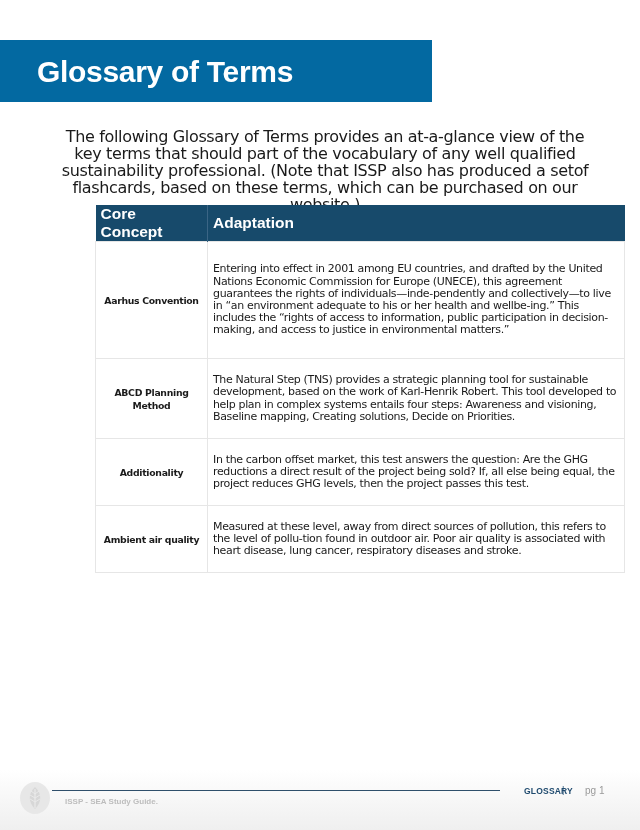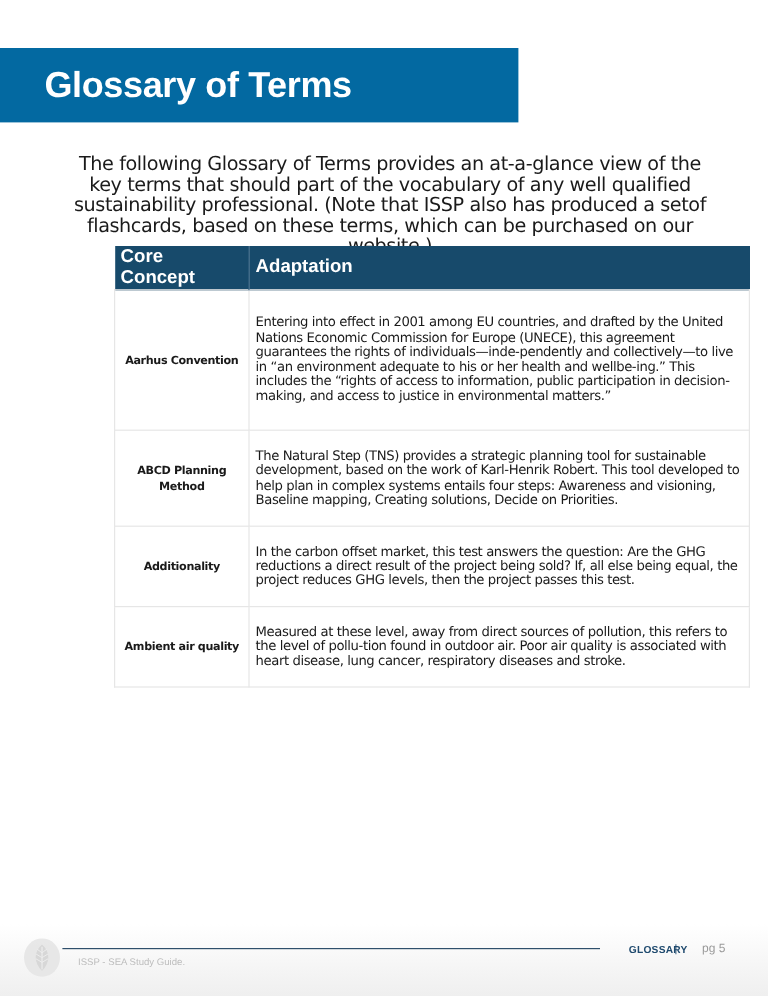--- a/index.html
+++ b/index.html
@@ -53,21 +53,21 @@
     position:absolute; left:20px; top:12px; width:30px; height:32px;
     border-radius:50%; background:#e6e6e6; opacity:0.9;
   }
   .footer .logo svg { position:absolute; left:5px; top:4px; }
   .footer .rule {
     position:absolute; left:52px; top:20px; width:448px; height:1px;
     background:#2f4f6b;
   }
   .footer .guide {
     position:absolute; left:65px; top:27px; font-size:8px; color:#bdbdbd;
-    font-weight:normal; font-family:"Liberation Sans", sans-serif;
+    font-weight:bold; font-family:"Liberation Sans", sans-serif;
   }
   .footer .section {
     position:absolute; left:524px; top:16px; font-size:8.5px; font-weight:bold;
     color:#1f4a6e; font-family:"Liberation Sans", sans-serif; letter-spacing:0.2px;
   }
   .footer .sep {
     position:absolute; left:562px; top:15px; font-size:9px; color:#1f4a6e;
     font-family:"Liberation Sans", sans-serif;
   }
   .footer .page {
@@ -116,14 +116,14 @@
     <svg width="20" height="24" viewBox="0 0 20 24">
       <path d="M10 1 C3 7 3 16 10 23 C17 16 17 7 10 1 Z" fill="#d4d4d4"></path>
       <path d="M10 3 L10 22" stroke="#ececec" stroke-width="1"></path>
       <path d="M10 8 L6 5 M10 12 L5 9 M10 16 L5 13 M10 8 L14 5 M10 12 L15 9 M10 16 L15 13" stroke="#ececec" stroke-width="0.8"></path>
     </svg>
   </div>
   <div class="rule"></div>
   <span class="guide">ISSP - SEA Study Guide.</span>
   <span class="section">GLOSSARY</span>
   <span class="sep">|</span>
-  <span class="page">pg 5</span>
+  <span class="page">pg 1</span>
 </div>
 
 </body></html>

